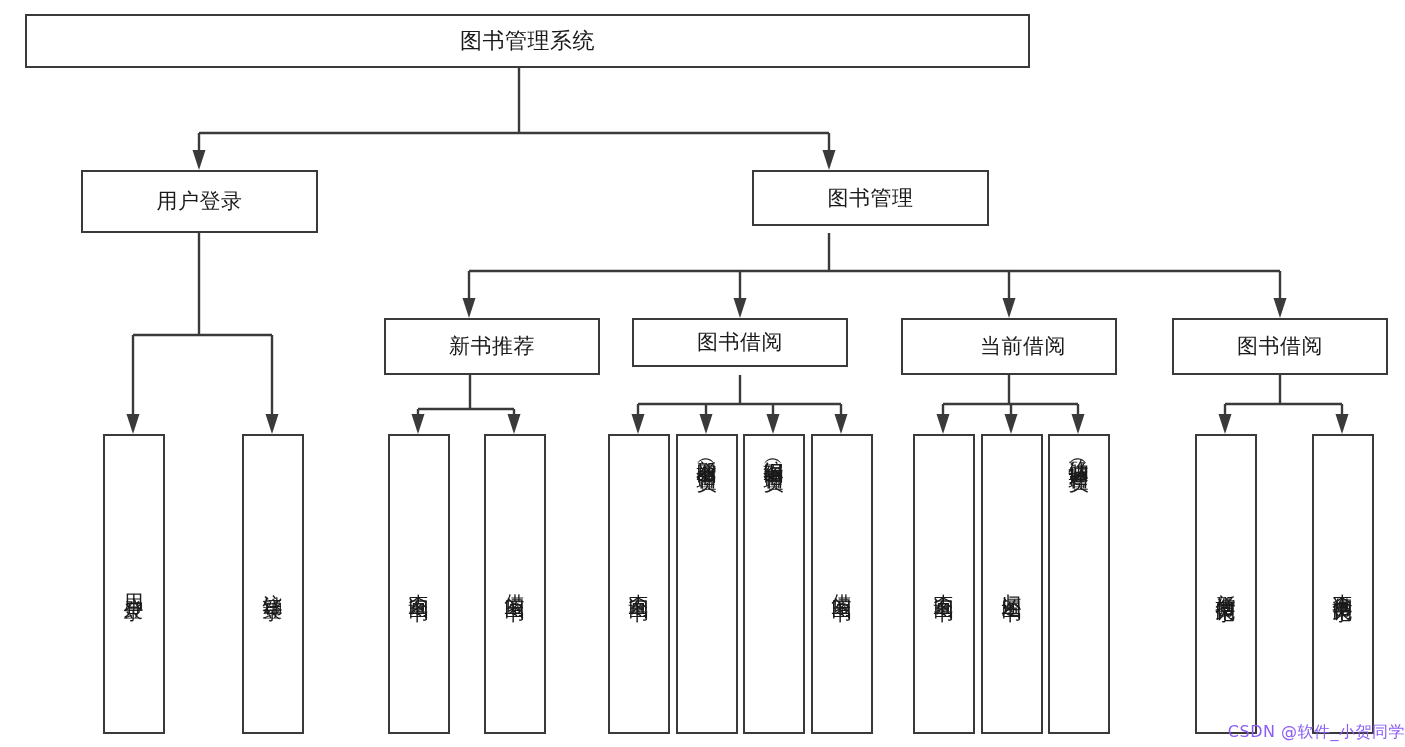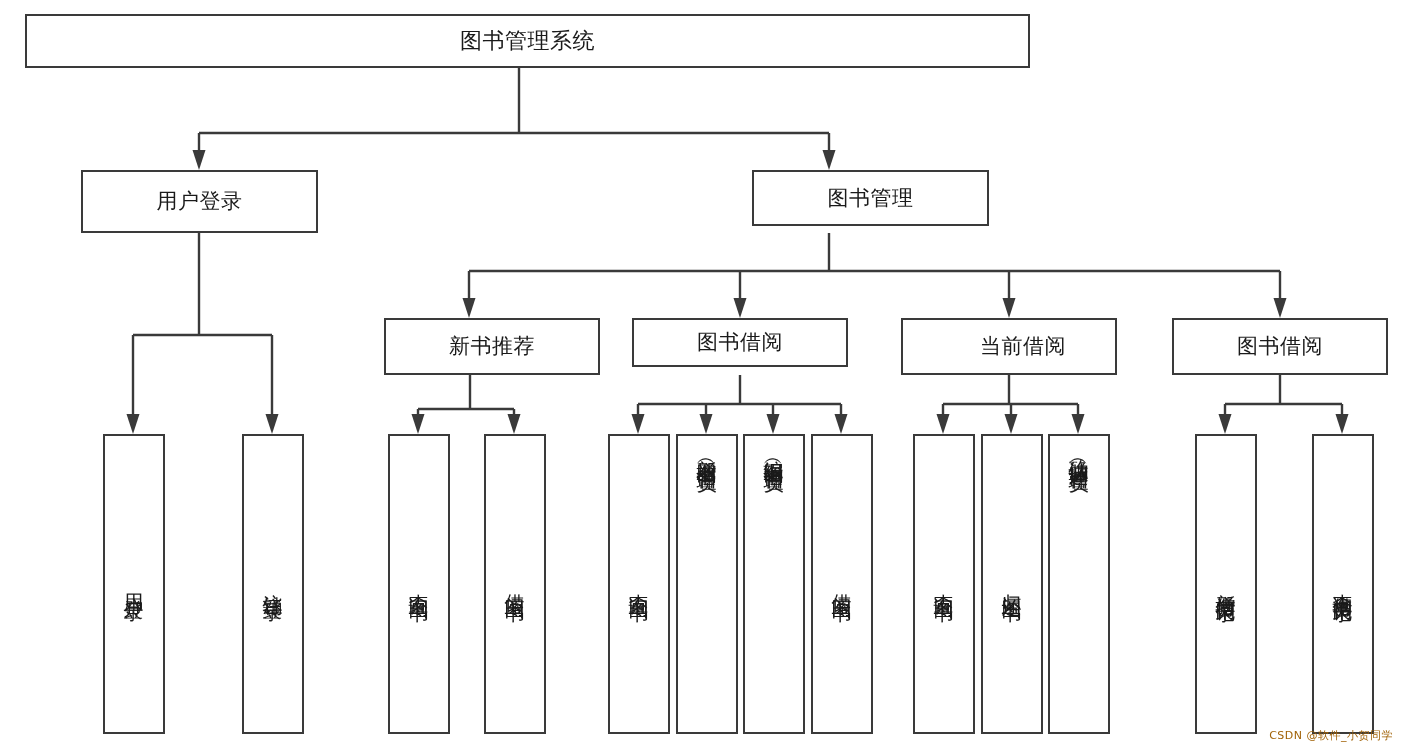--- a/index.html
+++ b/index.html
@@ -66,24 +66,24 @@
   }
   .node.vert.tall .label {
     letter-spacing: 2px;
   }
   .node.vert.center {
     align-items: center;
     padding-top: 0;
   }
   #watermark {
     position: absolute;
-    right: 12px;
+    right: 0;
     bottom: 4px;
-    font-size: 11px;
-    color: #a16207;
+    font-size: 16px;
+    color: #8b5cf6;
     letter-spacing: 0.5px;
     user-select: none;
     white-space: nowrap;
   }
 </style>
 </head>
 <body>
 
 <div id="diagram-root">
 

